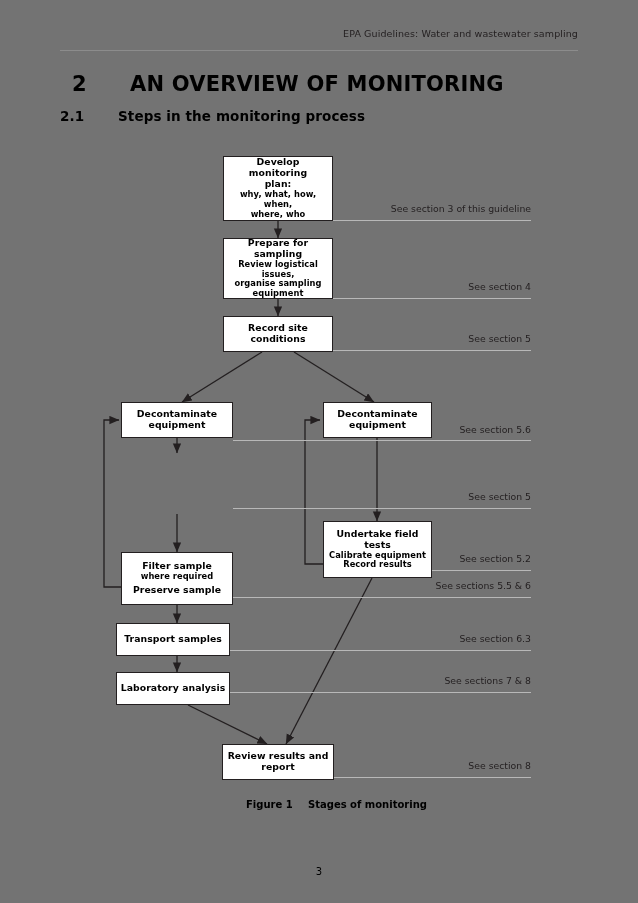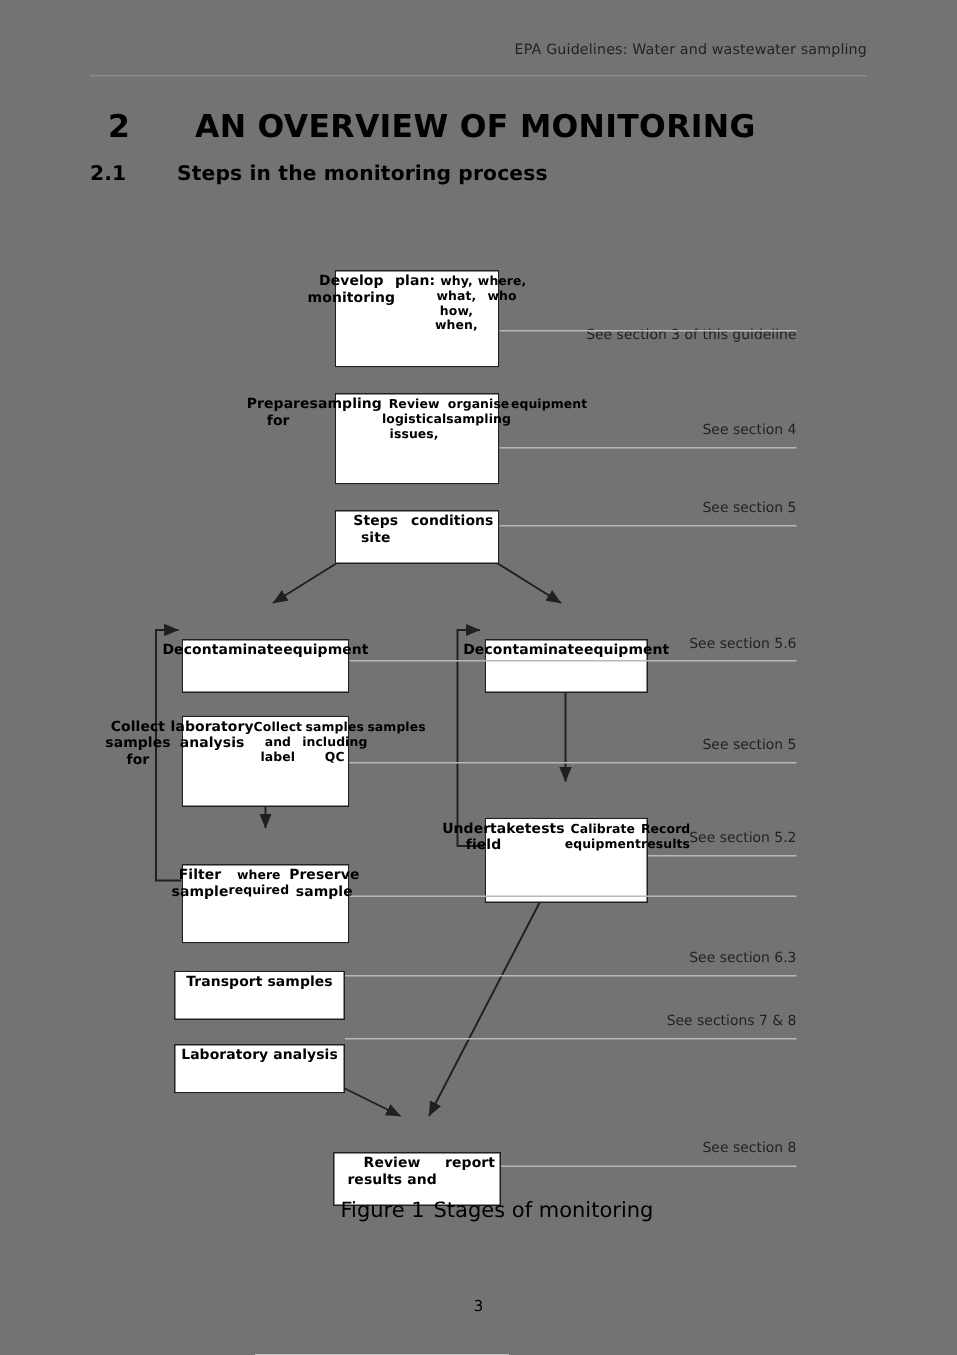--- a/index.html
+++ b/index.html
@@ -81,26 +81,26 @@
     left: 0;
     top: 0;
   }
 
   .node {
     position: absolute;
     box-sizing: border-box;
     border: 1.3px solid #231f20;
     background: #ffffff;
     display: flex;
-    align-items: flex-start;
+    flex-direction: column;
+    align-items: center;
     justify-content: center;
     text-align: center;
     padding: 2px 3px;
     line-height: 1.18;
-    margin-top: 24px;
   }
   .node .t {
     font-size: 9.3px;
     font-weight: bold;
     letter-spacing: 0.05px;
   }
   .node .s {
     font-size: 8.3px;
     font-weight: bold;
     letter-spacing: 0.05px;
@@ -116,24 +116,24 @@
   }
   .secline {
     position: absolute;
     height: 1px;
     background: #b8b8b8;
   }
 
   
   .caption {
     position: absolute;
-    left: 227px;
+    left: 246px;
     top: 799px;
-    font-size: 14px;
-    font-weight: normal;
+    font-size: 10px;
+    font-weight: bold;
     white-space: nowrap;
   }
   .caption .lbl { display: inline-block; width: 62px; }
   .folio {
     position: absolute;
     left: 0;
     top: 866px;
     width: 638px;
     text-align: center;
     font-size: 10px;
@@ -204,41 +204,34 @@
 
     <div class="node" style="left:223px; top:88px; width:110px; height:61px;">
       <div class="t">Prepare for</div>
       <div class="t">sampling</div>
       <div class="s">Review logistical issues,</div>
       <div class="s">organise sampling</div>
       <div class="s">equipment</div>
     </div>
 
     <div class="node" style="left:223px; top:166px; width:110px; height:36px;">
-      <div class="t">Steps site</div>
+      <div class="t">Record site</div>
       <div class="t">conditions</div>
     </div>
 
     <div class="node" style="left:121px; top:252px; width:112px; height:36px;">
       <div class="t">Decontaminate</div>
       <div class="t">equipment</div>
     </div>
 
     <div class="node" style="left:323px; top:252px; width:109px; height:36px;">
       <div class="t">Decontaminate</div>
       <div class="t">equipment</div>
     </div>
 
-    <div class="node" style="left:121px; top:303px; width:112px; height:61px;">
-      <div class="t">Collect samples for</div>
-      <div class="t">laboratory analysis</div>
-      <div class="s">Collect and label</div>
-      <div class="s">samples including QC</div>
-      <div class="s">samples</div>
-    </div>
 
     <div class="node" style="left:323px; top:371px; width:109px; height:57px;">
       <div class="t">Undertake field</div>
       <div class="t">tests</div>
       <div class="s">Calibrate equipment</div>
       <div class="s">Record results</div>
     </div>
 
     <div class="node" style="left:116px; top:473px; width:114px; height:33px;">
       <div class="t">Transport samples</div>
@@ -253,38 +246,39 @@
 
     <div class="node" style="left:116px; top:522px; width:114px; height:33px;">
       <div class="t">Laboratory analysis</div>
     </div>
 
     <div class="node" style="left:222px; top:594px; width:112px; height:36px;">
       <div class="t">Review results and</div>
       <div class="t">report</div>
     </div>
 
-    <div class="seclabel" style="left:291px; top:53px; width:240px;margin-top:15px;">See section 3 of this guideline</div>
+    <div class="seclabel" style="left:291px; top:53px; width:240px;">See section 3 of this guideline</div>
     <div class="secline" style="left:333px; top:70px; width:198px;"></div>
 
     <div class="seclabel" style="left:291px; top:131px; width:240px;">See section 4</div>
     <div class="secline" style="left:333px; top:148px; width:198px;"></div>
 
     <div class="seclabel" style="left:291px; top:183px; width:240px;">See section 5</div>
     <div class="secline" style="left:333px; top:200px; width:198px;"></div>
 
     <div class="seclabel" style="left:291px; top:274px; width:240px;">See section 5.6</div>
     <div class="secline" style="left:233px; top:290px; width:298px;"></div>
 
     <div class="seclabel" style="left:291px; top:341px; width:240px;">See section 5</div>
     <div class="secline" style="left:233px; top:358px; width:298px;"></div>
 
     <div class="seclabel" style="left:291px; top:403px; width:240px;">See section 5.2</div>
     <div class="secline" style="left:432px; top:420px; width:99px;"></div>
 
+    <div class="seclabel" style="left:291px; top:430px; width:240px;">See sections 5.5 &amp; 6</div>
     <div class="secline" style="left:233px; top:447px; width:298px;"></div>
 
     <div class="seclabel" style="left:291px; top:483px; width:240px;">See section 6.3</div>
     <div class="secline" style="left:230px; top:500px; width:301px;"></div>
 
     <div class="seclabel" style="left:291px; top:525px; width:240px;">See sections 7 &amp; 8</div>
     <div class="secline" style="left:230px; top:542px; width:301px;"></div>
 
     <div class="seclabel" style="left:291px; top:610px; width:240px;">See section 8</div>
     <div class="secline" style="left:334px; top:627px; width:197px;"></div>

